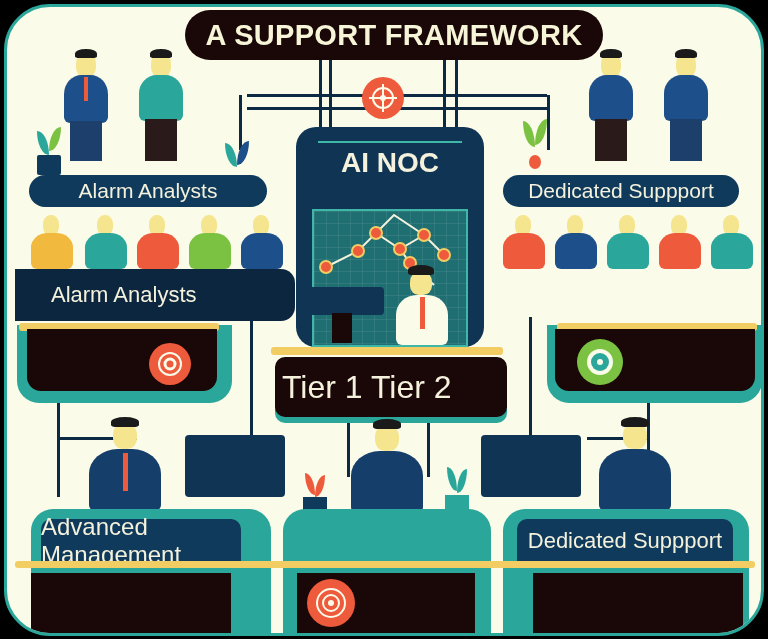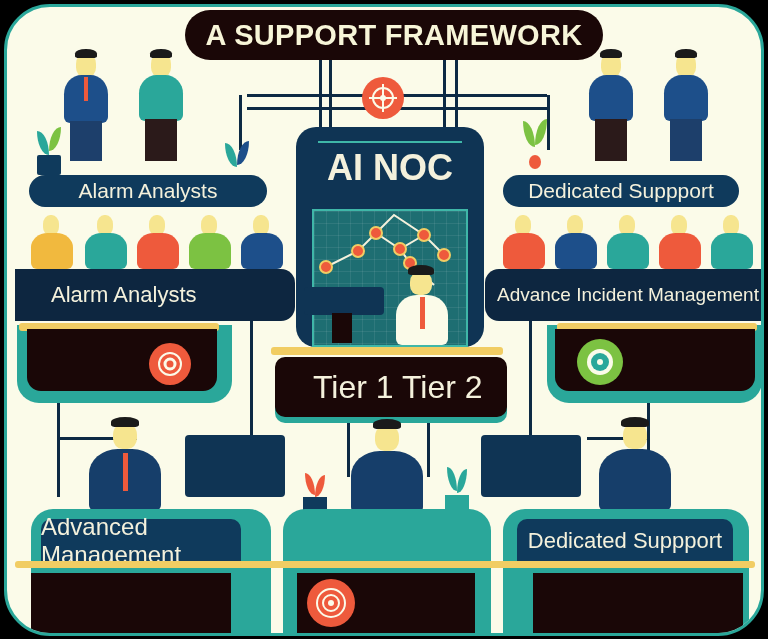--- a/index.html
+++ b/index.html
@@ -9,23 +9,23 @@
   .frame { position: absolute; left: 4px; top: 4px; width: 760px; height: 632px; background: #fbfbe9; border: 3px solid #2aa79a; border-radius: 46px; overflow: hidden; }
   .abs { position: absolute; }
   .title-pill { position: absolute; left: 178px; top: 3px; width: 418px; height: 50px; background: #1a0707; border-radius: 25px; color: #f7f5d8; font-weight: bold; font-size: 29px; display: flex; align-items: center; justify-content: center; letter-spacing: 0.3px; }
   .label-pill { position: absolute; height: 32px; border-radius: 16px; background: #0f3a5c; color: #f4f1dc; display: flex; align-items: center; justify-content: center; font-size: 21px; }
   .band { position: absolute; background: #0d2640; color: #f4f1dc; display: flex; align-items: center; font-size: 22px; }
   .line { position: absolute; background: #0d2a44; }
   .teal-box { position: absolute; background: #2aa79a; border-radius: 28px; }
   .dark-box { position: absolute; background: #1a0707; border-radius: 18px; }
   .gold { position: absolute; background: #f1cd63; height: 8px; border-radius: 3px; }
   .noc { position: absolute; left: 289px; top: 120px; width: 188px; height: 220px; background: #0f3454; border-radius: 20px; }
-  .noc-title { position: absolute; left: 0; top: 20px; width: 188px; text-align: center; color: #f4f1dc; font-weight: bold; font-size: 36px; }
+  .noc-title { position: absolute; left: 0; top: 20px; width: 188px; text-align: center; color: #f4f1dc; font-weight: bold; font-size: 28px; }
   .noc-screen { position: absolute; left: 16px; top: 82px; width: 156px; height: 138px; background: #1e6e72; border: 2px solid #3fb7a8; background-image: linear-gradient(rgba(255,255,255,0.08) 1px, transparent 1px), linear-gradient(90deg, rgba(255,255,255,0.08) 1px, transparent 1px); background-size: 12px 12px; }
-  .tier-box { position: absolute; left: 268px; top: 350px; width: 232px; height: 60px; background: #1a0707; border-radius: 10px; color: #f4f1dc; font-size: 32px; display: flex; align-items: center; padding-left: 38px; box-shadow: 0 6px 0 #2aa79a; }
+  .tier-box { position: absolute; left: 268px; top: 350px; width: 232px; height: 60px; background: #1a0707; border-radius: 10px; color: #f4f1dc; font-size: 32px; display: flex; align-items: center; padding-left: 7px; box-shadow: 0 6px 0 #2aa79a; }
   .desk-label { position: absolute; background: #0f3a5c; color: #f4f1dc; display: flex; align-items: center; justify-content: center; font-size: 24px; border-radius: 10px 10px 0 0; }
   .desk-wrap { position: absolute; background: #2aa79a; border-radius: 22px 22px 0 0; }
   .desk-bottom { position: absolute; background: #1a0707; }
   .person { position: absolute; }
   .head { position: absolute; border-radius: 45% 45% 40% 40%; background: #f6e58f; }
   .hair { position: absolute; background: #1a1a1a; border-radius: 50% 50% 20% 20%; }
   .torso { position: absolute; border-radius: 40% 40% 6px 6px; }
   .icon-circle { position: absolute; border-radius: 50%; }
   .monitor { position: absolute; background: #0f3454; border-radius: 4px; }
   .plant-leaf { position: absolute; border-radius: 0 100% 0 100%; }
@@ -108,21 +108,20 @@
 
     <div class="label-pill" style="left:22px;top:168px;width:238px;">Alarm Analysts</div>
     <div class="label-pill" style="left:496px;top:168px;width:236px;">Dedicated Suppport</div>
 
     <div class="abs" style="left:20px;top:206px;width:260px;height:56px;">
       <div class="abs" style="left:4px;top:2px;width:16px;height:20px;"></div>
     </div>
 
     <div class="band" style="left:8px;top:262px;width:280px;height:52px;border-radius:0 14px 14px 0;padding-left:36px;">Alarm Analysts</div>
 
-    <div class="band" style="left:478px;top:262px;width:282px;height:52px;border-radius:14px 0 0 14px;padding-left:12px;font-size:19px;">Advance Incident Management</div>
 
     <div class="teal-box" style="left:10px;top:318px;width:215px;height:78px;border-radius:0 0 22px 22px;"></div>
     <div class="gold" style="left:12px;top:316px;width:200px;"></div>
     <div class="dark-box" style="left:20px;top:322px;width:190px;height:62px;border-radius:0 0 14px 14px;"></div>
     <div class="icon-circle" style="left:142px;top:336px;width:42px;height:42px;background:#ee5a3c;">
       <svg width="42" height="42" viewBox="0 0 42 42">
           <circle cx="21" cy="21" r="11" fill="none" stroke="#fbfbe9" stroke-width="2"></circle>
           <circle cx="21" cy="21" r="5" fill="none" stroke="#fbfbe9" stroke-width="3"></circle>
         </svg>
     </div>

